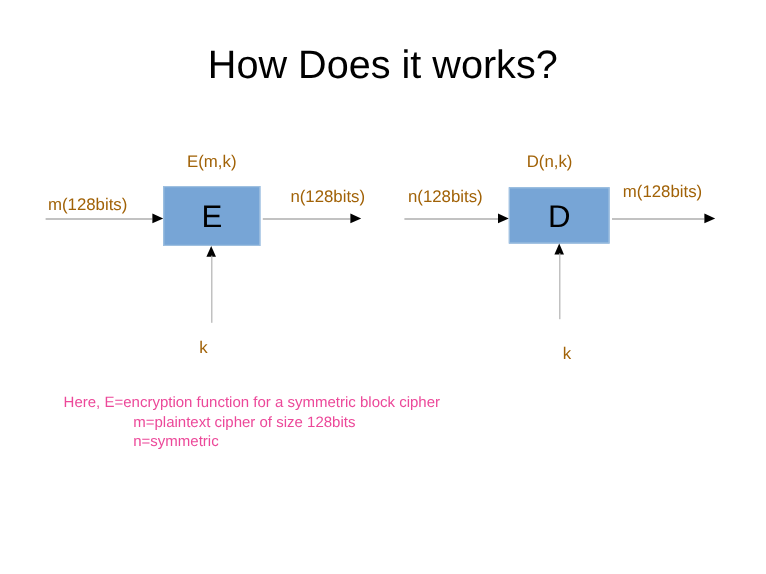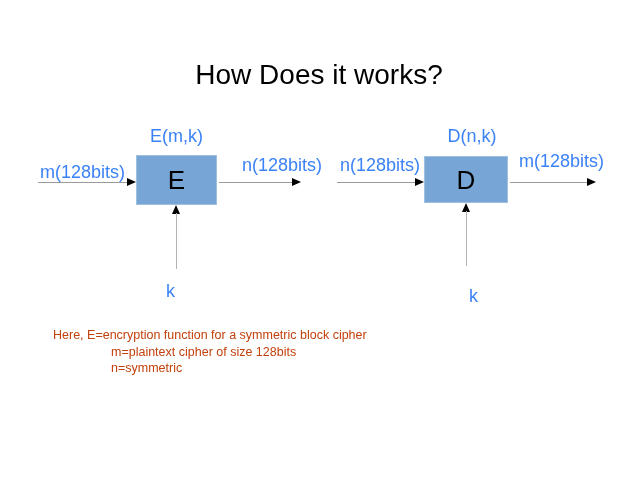--- a/index.html
+++ b/index.html
@@ -17,26 +17,25 @@
     height: 478px;
     background: #ffffff;
     overflow: hidden;
   }
   #slide-title {
     position: absolute;
     left: 0;
     top: 36px;
     width: 638px;
     text-align: center;
-    font-size: 28px;
+    font-size: 33px;
     font-weight: normal;
     letter-spacing: 0px;
     color: #000000;
     line-height: 1.1;
-    margin-top: 24px;
   }
 
   
   .proc-block {
     position: absolute;
     background: #77A5D6;
     border: 1px solid #9fc0e0;
     box-sizing: border-box;
     display: flex;
     align-items: center;
@@ -46,29 +45,29 @@
     font-size: 26px;
     color: #000000;
     line-height: 1;
   }
   #block-e { left: 136px; top: 155px; width: 81px; height: 50px; }
   #block-d { left: 424px; top: 156px; width: 84px; height: 47px; }
 
   
   .cap {
     position: absolute;
-    font-size: 18px;
-    color: #3b82f6;
+    font-size: 14px;
+    color: #a16207;
     white-space: nowrap;
     line-height: 1.2;
   }
   .cap.center { text-align: center; }
 
   #label-emk  { left: 136px; top: 126px; width: 81px; }
-  #label-dnk  { left: 430px; top: 126px; width: 84px; text-align: center; }
+  #label-dnk  { left: 416px; top: 126px; width: 84px; text-align: center; }
 
   #label-in-m   { left: 40px;  top: 162px; }
   #label-mid-n1 { left: 242px; top: 155px; }
   #label-mid-n2 { left: 340px; top: 155px; }
   #label-out-m  { left: 519px; top: 151px; }
 
   #label-k-left  { left: 166px; top: 281px; }
   #label-k-right { left: 469px; top: 286px; }
 
   
@@ -138,21 +137,21 @@
   #arrow-k-right { left: 462px; top: 203px; height: 63px; }
   #arrow-k-right .shaft { height: 55px; }
 
   
   #legend {
     position: absolute;
     left: 53px;
     top: 327px;
     font-size: 12.5px;
     line-height: 16.5px;
-    color: #c2410c;
+    color: #ec4899;
     white-space: nowrap;
   }
   #legend .legend-line { display: block; }
   #legend .legend-line.indent { padding-left: 58px; }
 </style>
 </head>
 <body>
 
 <div id="slide">
 

